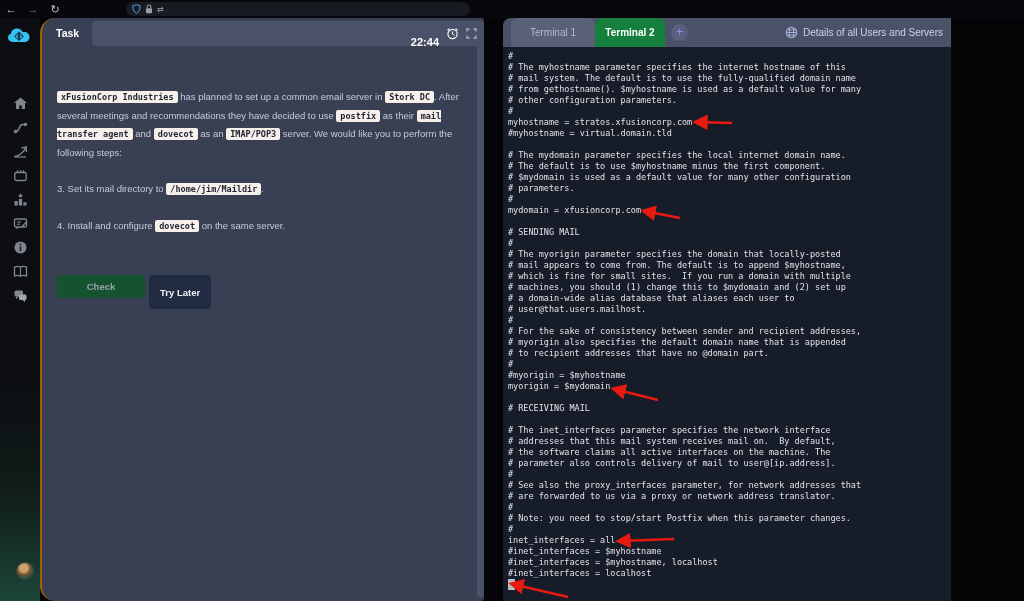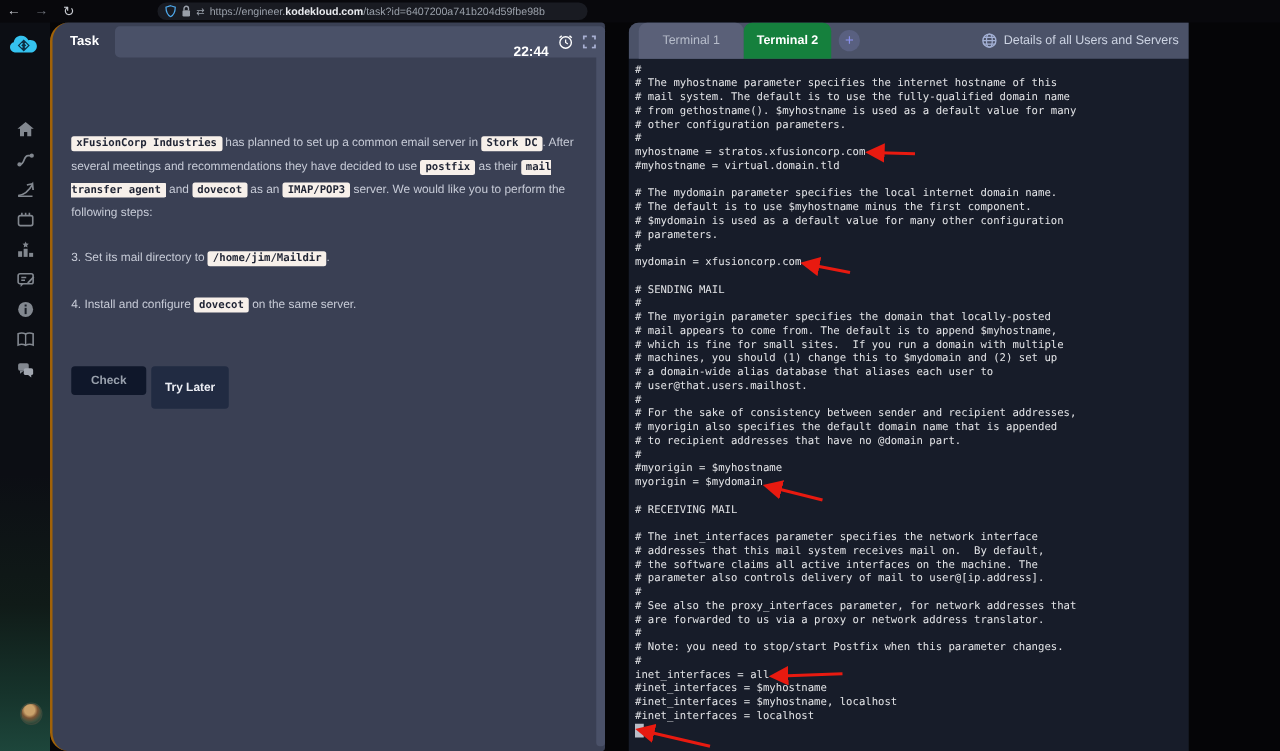--- a/index.html
+++ b/index.html
@@ -32,27 +32,27 @@
                 background:#3a4054; border-left:2px solid #a16207;
                 border-radius:15px 3px 3px 15px; }
   .task-scroll { position:absolute; right:0; top:4px; width:7px; height:575px;
                  background:#4a5168; border-radius:3px; }
   .task-title { position:absolute; left:14px; top:9px; color:#ffffff; font-size:10.5px; font-weight:bold; }
   .task-header-bar { position:absolute; left:50px; top:3px; right:0px; height:25px;
                      background:#4a5168; border-radius:4px; display:flex; align-items:center;
                      justify-content:flex-end; gap:7px; padding-right:7px; }
   .timer { color:#ffffff; font-size:11px; font-weight:bold;margin-top:16px; }
   .task-body { position:absolute; left:15px; top:70px; width:408px; color:#c7cbd7;
-               font-size:9.5px; line-height:18.5px;margin-top:18px; }
+               font-size:9.5px; line-height:18.5px; }
   .chip { background:#f7f0ea; color:#1e2333; font-family:"DejaVu Sans Mono", monospace;
           font-size:8.5px; font-weight:bold; padding:1px 4px; border-radius:2px; }
   .step { margin-top:18px; }
   .step.first { margin-top:26px; }
   .btn-row { margin-top:40px; display:flex; gap:4px; }
-  .btn-check { width:60px; height:23px; background:#0f172a; color:#99a1ad; border:none;
+  .btn-check { width:88px; height:23px; background:#14532d; color:#99a1ad; border:none;
                border-radius:3px; font-size:9.5px; font-weight:bold; font-family:"Liberation Sans", sans-serif; }
   .btn-later { height:34px; padding:0 11px; background:#212b42; color:#eceef4; border:none;
                border-radius:3px; font-size:9.5px; font-weight:bold; font-family:"Liberation Sans", sans-serif; }
 
   
   .term-panel { position:absolute; left:503px; top:18px; width:448px; height:583px;
                 background:#171c29; border-radius:8px 0 0 0; overflow:hidden; }
   .term-header { position:absolute; left:0; top:0; width:100%; height:29px; background:#4b5268; }
   .tab { position:absolute; top:0; height:29px; display:flex; align-items:center; justify-content:center;
          font-size:10px; border-radius:7px 7px 0 0; }
@@ -77,21 +77,20 @@
   <span class="nav-ico">↻</span>
   <div class="urlbar">
     <svg width="9" height="10" viewBox="0 0 9 10">
       <path d="M4.5 0.6 L8.2 1.8 C8.2 5.4 7 8 4.5 9.4 C2 8 0.8 5.4 0.8 1.8 Z" fill="none" stroke="#4da6e8" stroke-width="1"></path>
     </svg>
     <svg width="8" height="10" viewBox="0 0 8 10">
       <rect x="1" y="4.2" width="6" height="5" rx="1" fill="#9aa0aa"></rect>
       <path d="M2.2 4.2 V2.8 A1.8 1.8 0 0 1 5.8 2.8 V4.2" fill="none" stroke="#9aa0aa" stroke-width="1.1"></path>
     </svg>
     <span class="swap-ico">⇄</span>
-    <span class="url-text"><span>https://engineer.</span><b>kodekloud.com</b><span>/task?id=6407200a741b204d59fbe98b</span></span>
   </div>
 </div>
 
 <div class="sidebar">
   <svg class="logo" viewBox="0 0 26 20">
     <path d="M6 16 C2.5 16 1 13.8 1 11.6 C1 9.6 2.3 8.2 4 7.8 C4.3 4.6 6.8 2.5 10 2.5 C12.6 2.5 14.8 3.9 15.7 6.2 C16.2 6 16.8 5.9 17.4 5.9 C20.4 5.9 22.5 8.1 22.5 10.9 C22.5 13.8 20.3 16 17.3 16 Z" fill="#35c3f0"></path>
     <path d="M12 5.5 L16.8 10.3 L12 15.1 L7.2 10.3 Z" fill="#0e2f45"></path>
     <path d="M11 8.6 L9.3 10.3 L11 12 M13 8.6 L14.7 10.3 L13 12" stroke="#35c3f0" stroke-width="1.1" fill="none"></path>
   </svg>
 

